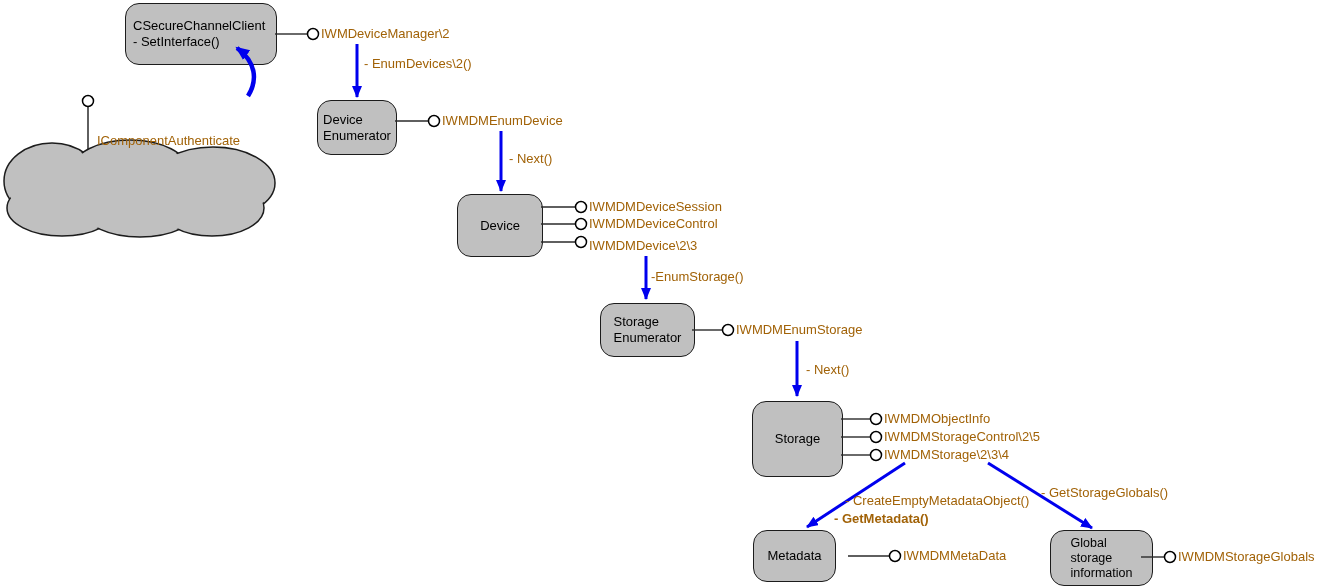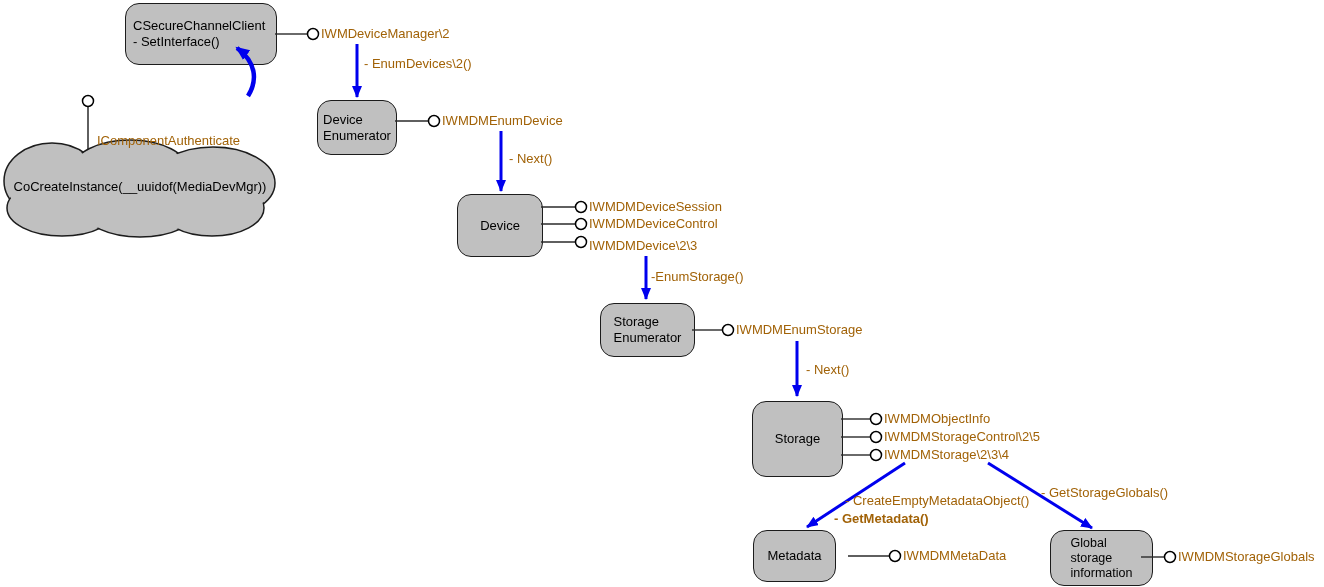--- a/index.html
+++ b/index.html
@@ -107,21 +107,20 @@
       <path d="M248,96 C258,80 256,62 237,48" stroke-width="4.5" marker-end="url(#ahBig)"></path>
       <line x1="357" y1="44" x2="357" y2="97" stroke-width="3" marker-end="url(#ah)"></line>
       <line x1="501" y1="131" x2="501" y2="191" stroke-width="3" marker-end="url(#ah)"></line>
       <line x1="646" y1="256" x2="646" y2="299" stroke-width="3" marker-end="url(#ah)"></line>
       <line x1="797" y1="341" x2="797" y2="396" stroke-width="3" marker-end="url(#ah)"></line>
       <line x1="905" y1="463" x2="807" y2="527" stroke-width="3" marker-end="url(#ah)"></line>
       <line x1="988" y1="463" x2="1092" y2="528" stroke-width="3" marker-end="url(#ah)"></line>
     </g>
   </svg>
 
-  <span class="cloud-lbl" style="left:8px;top:180px;width:264px;">CoCreateInstance(__uuidof(MediaDevMgr))</span>
 
   <span class="lbl" style="left:321px;top:27px;">IWMDeviceManager\2</span>
   <span class="lbl" style="left:97px;top:94px;margin-top:40px;">IComponentAuthenticate</span>
   <span class="lbl" style="left:442px;top:114px;">IWMDMEnumDevice</span>
   <span class="lbl" style="left:589px;top:200px;">IWMDMDeviceSession</span>
   <span class="lbl" style="left:589px;top:217px;">IWMDMDeviceControl</span>
   <span class="lbl" style="left:589px;top:239px;">IWMDMDevice\2\3</span>
   <span class="lbl" style="left:736px;top:323px;">IWMDMEnumStorage</span>
   <span class="lbl" style="left:884px;top:412px;">IWMDMObjectInfo</span>
   <span class="lbl" style="left:884px;top:430px;">IWMDMStorageControl\2\5</span>

